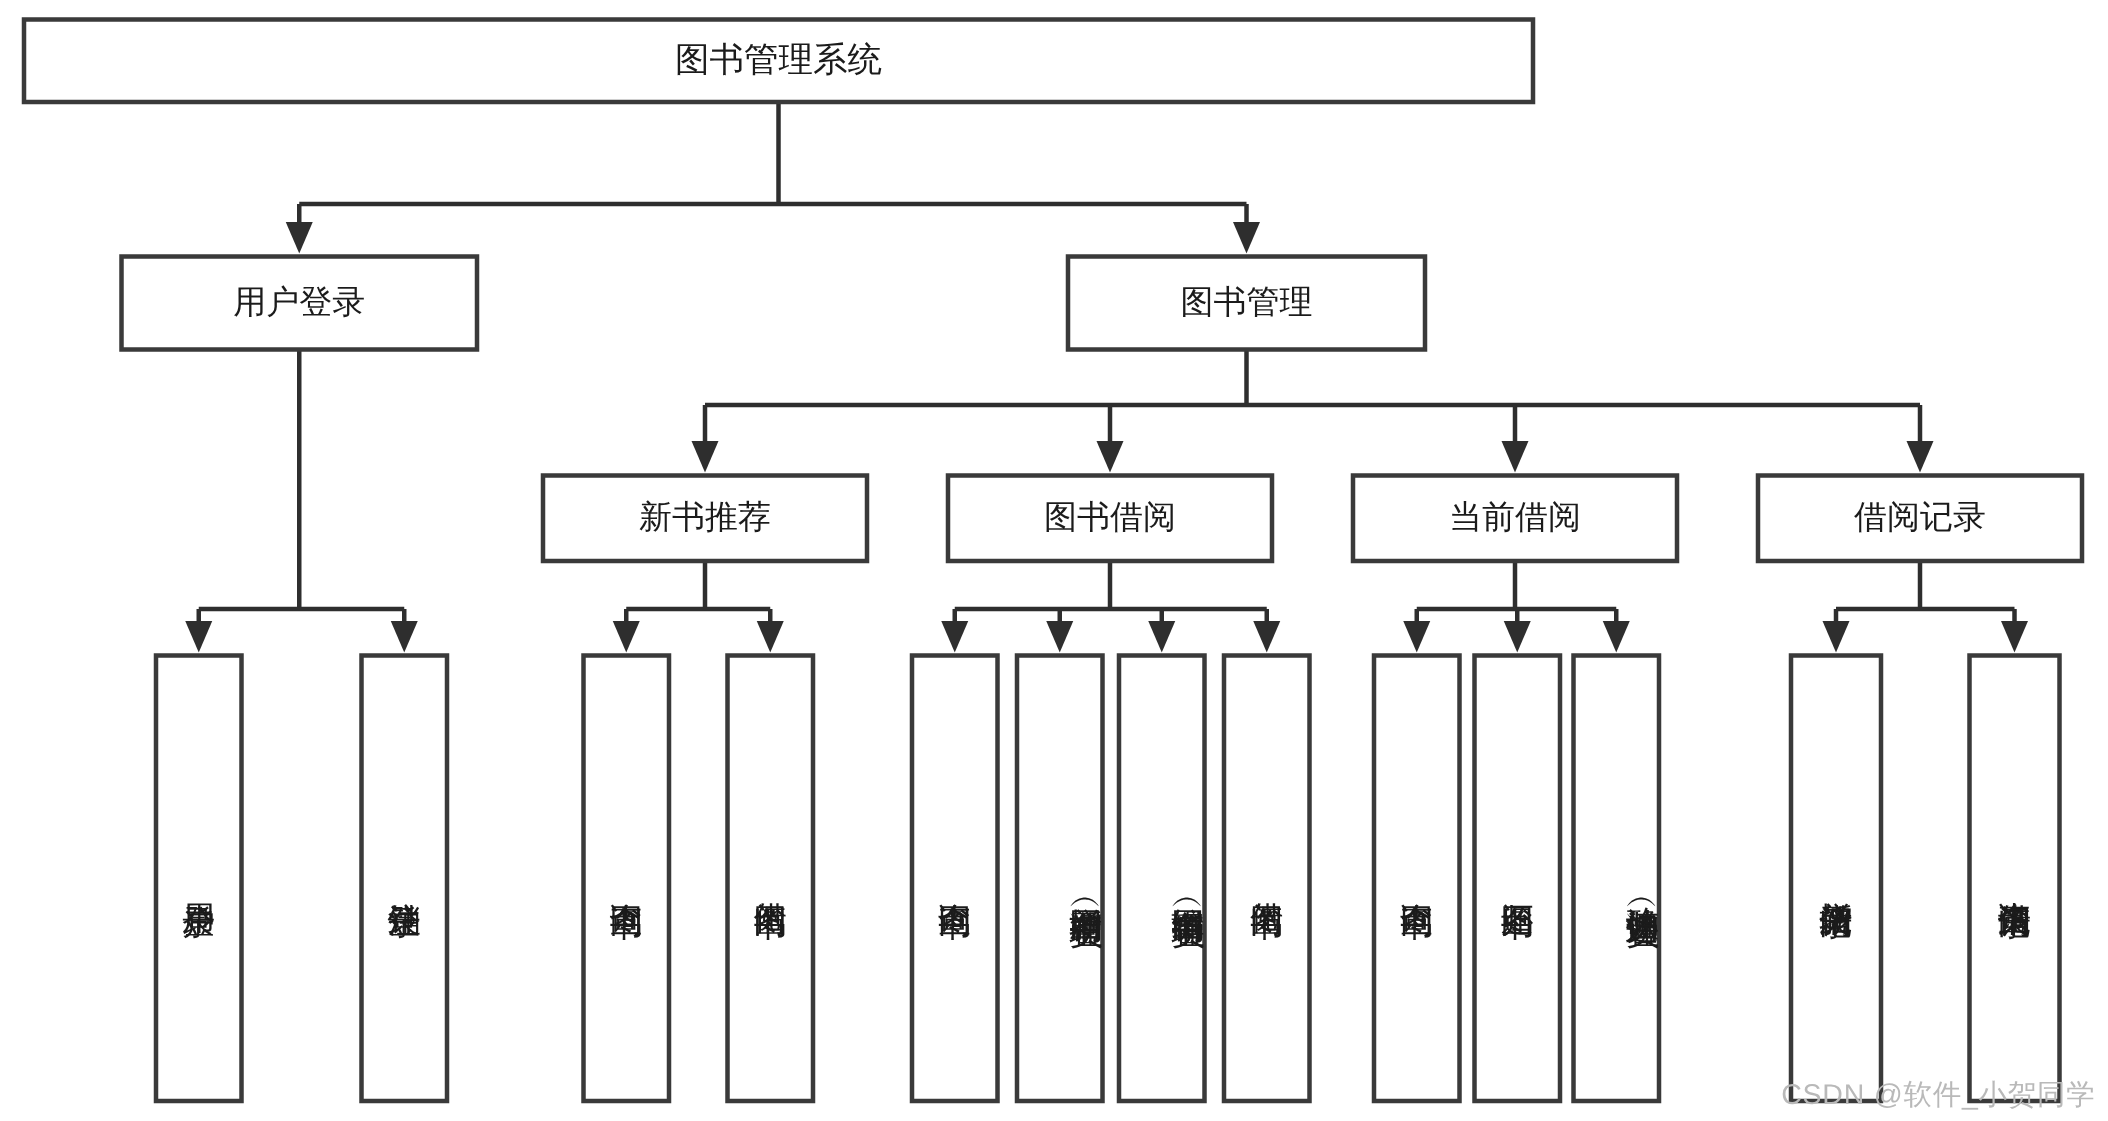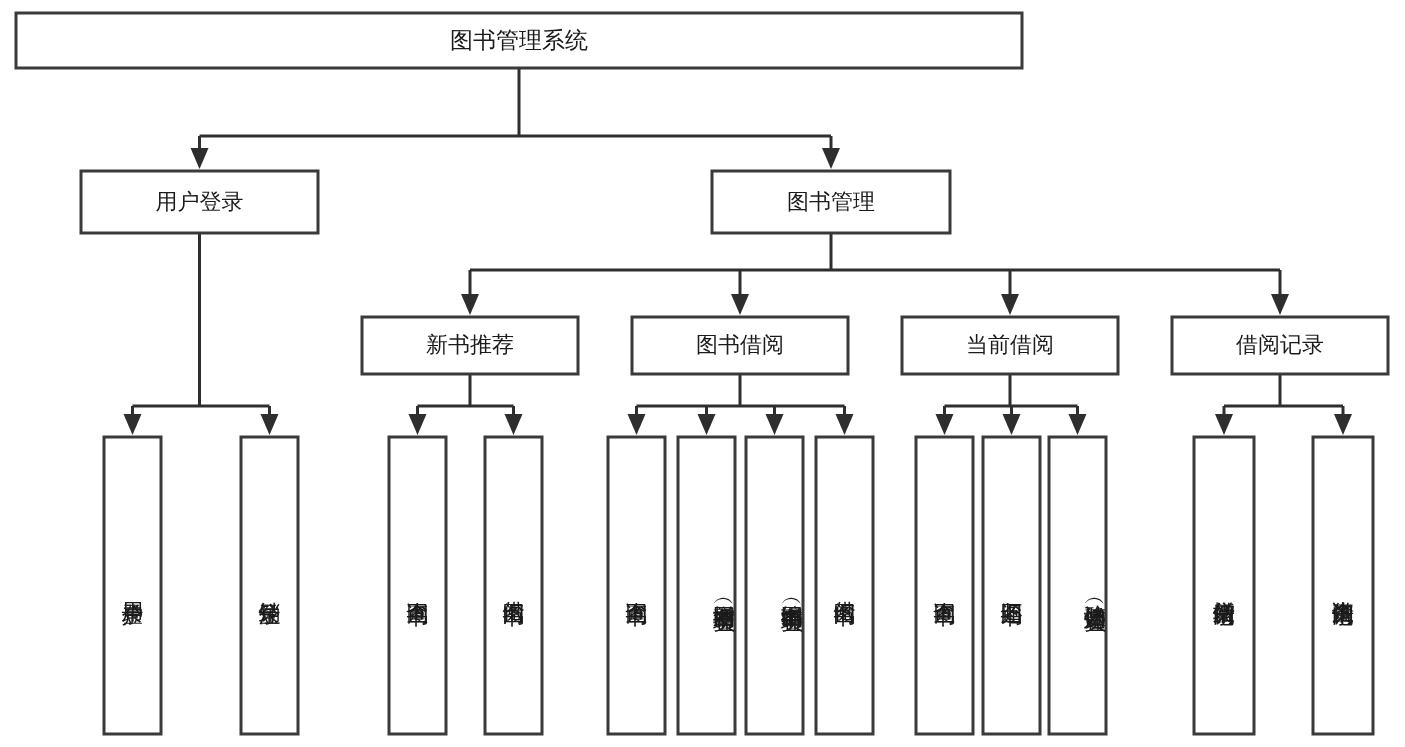--- a/index.html
+++ b/index.html
@@ -186,13 +186,14 @@
       <div class="leaf-label-wrap mid" style="left: 608px; top: 437px; width: 57px; height: 297px;">查询图书</div>
       <div class="leaf-label-wrap" style="left: 678px; top: 443px; width: 57px; height: 297px;">新增图书（管理员）</div>
       <div class="leaf-label-wrap" style="left: 746px; top: 443px; width: 57px; height: 297px;">编辑图书（管理员）</div>
       <div class="leaf-label-wrap mid" style="left: 816px; top: 437px; width: 57px; height: 297px;">借阅图书</div>
       <div class="leaf-label-wrap mid" style="left: 916px; top: 437px; width: 57px; height: 297px;">查询图书</div>
       <div class="leaf-label-wrap mid" style="left: 983px; top: 437px; width: 57px; height: 297px;">归还图书</div>
       <div class="leaf-label-wrap" style="left: 1049px; top: 443px; width: 57px; height: 297px;">确认归还（管理员）</div>
       <div class="leaf-label-wrap mid" style="left: 1194px; top: 437px; width: 60px; height: 297px;">新增借阅记录</div>
       <div class="leaf-label-wrap mid" style="left: 1313px; top: 437px; width: 60px; height: 297px;">查询借阅记录</div>
     </div>
+  <div class="watermark">CSDN @软件_小贺同学</div>
 </div>
 
 </body></html>

